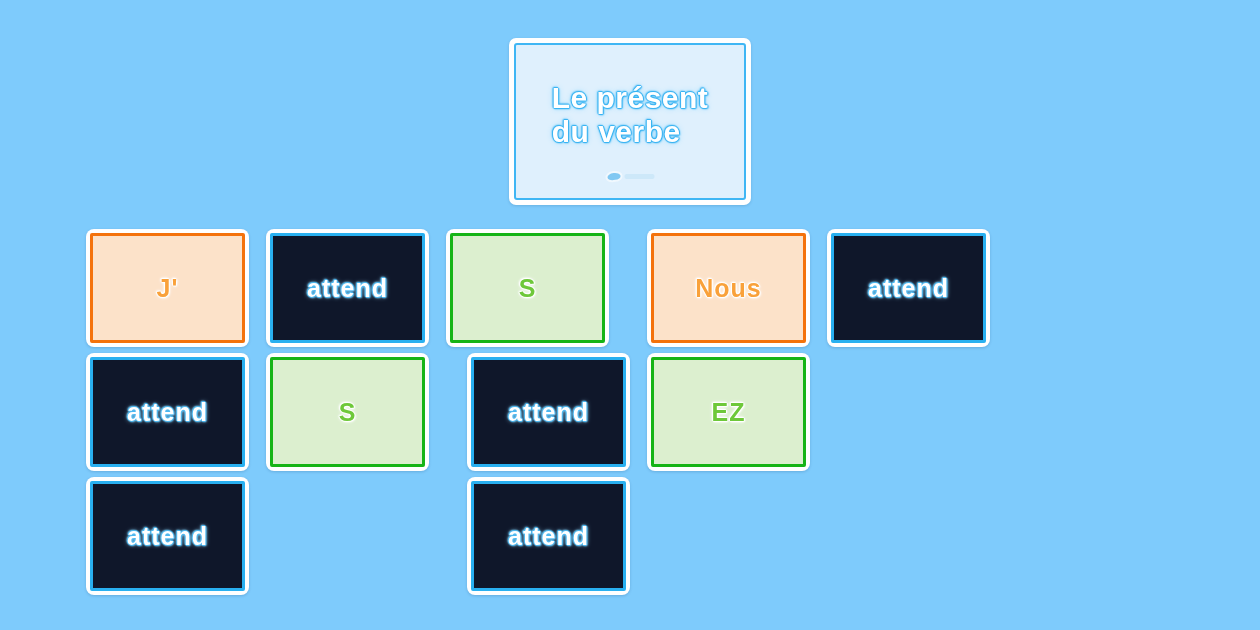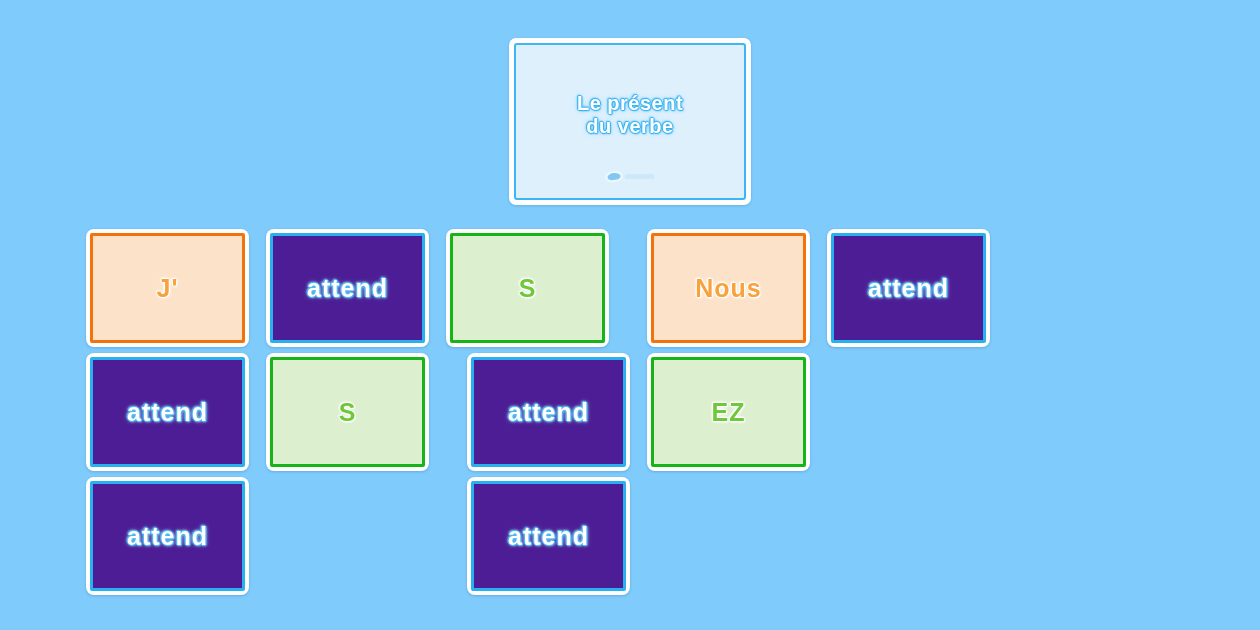--- a/index.html
+++ b/index.html
@@ -35,22 +35,21 @@
     border: 2px solid #3fb6f4;
     background: #dff0fd;
     border-radius: 3px;
     display: flex;
     flex-direction: column;
     align-items: center;
     justify-content: center;
     position: relative;
   }
   #title-text {
-    text-align: center;
-    font-size: 20px;
+    font-size: 30px;
     line-height: 1.12;
     font-weight: bold;
     color: #ffffff;
     letter-spacing: 0.5px;
     white-space: pre-line;
     text-shadow:
       0 0 1px #36b2f2,
       1px 0 1px #36b2f2,
       -1px 0 1px #36b2f2,
       0 1px 1px #36b2f2,
@@ -147,21 +146,21 @@
       0 1px 1px #ffffff,
       0 -1px 1px #ffffff,
       1px 1px 2px #ffffff,
       -1px -1px 2px #ffffff,
       0 0 4px #ffffff;
   }
 
   
   .card.stem .card-inner {
     border: 3px solid #29b0f0;
-    background: #4c1d95;
+    background: #0f172a;
     color: #ffffff;
     text-shadow:
       0 0 1px #4cb9f2,
       1px 0 1px #4cb9f2,
       -1px 0 1px #4cb9f2,
       0 1px 1px #4cb9f2,
       0 -1px 1px #4cb9f2,
       1px 1px 2px #78ccf6,
       -1px -1px 2px #78ccf6,
       0 0 5px #a9deface;

